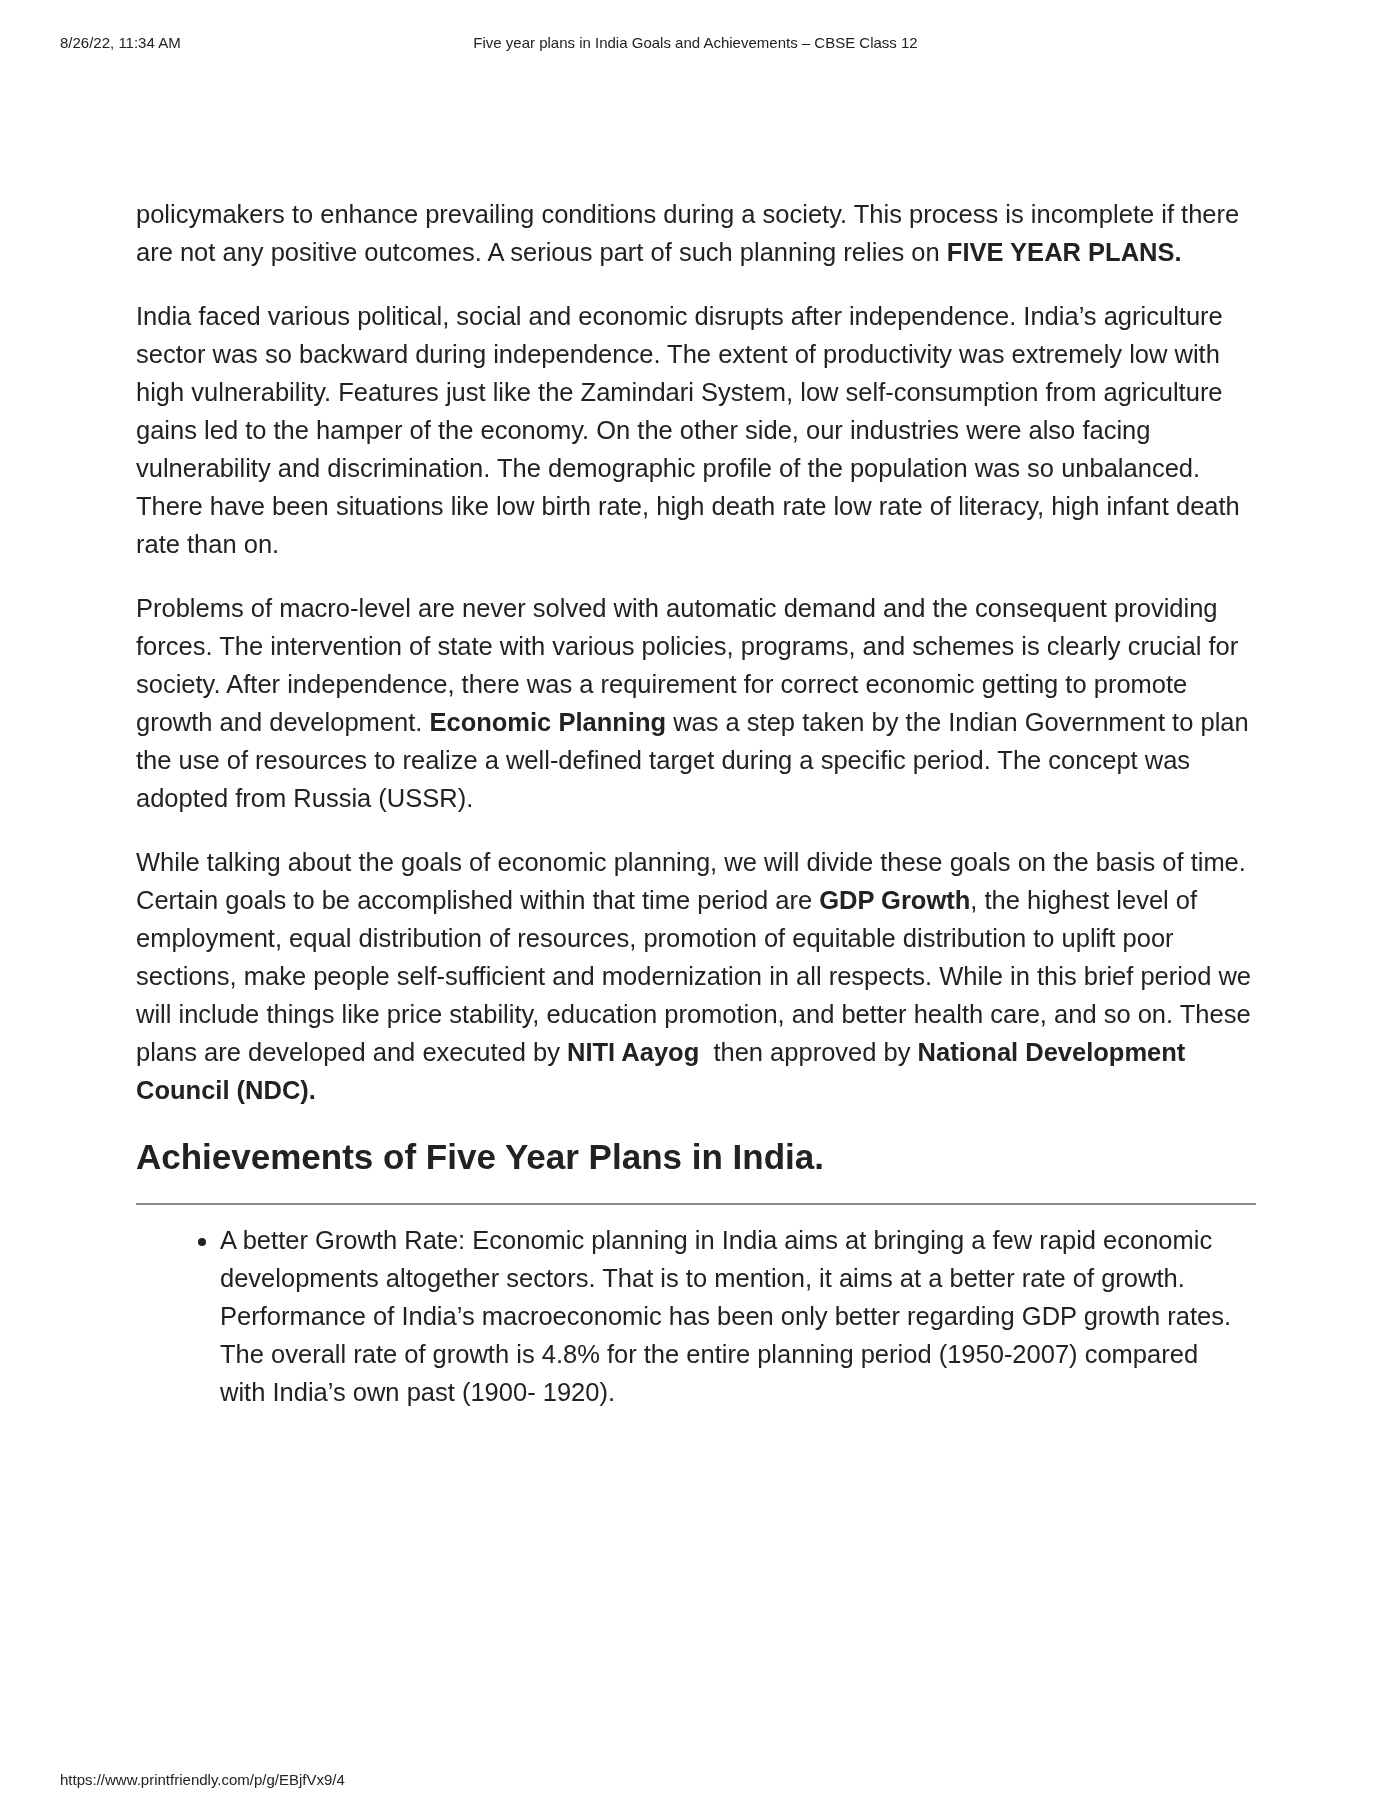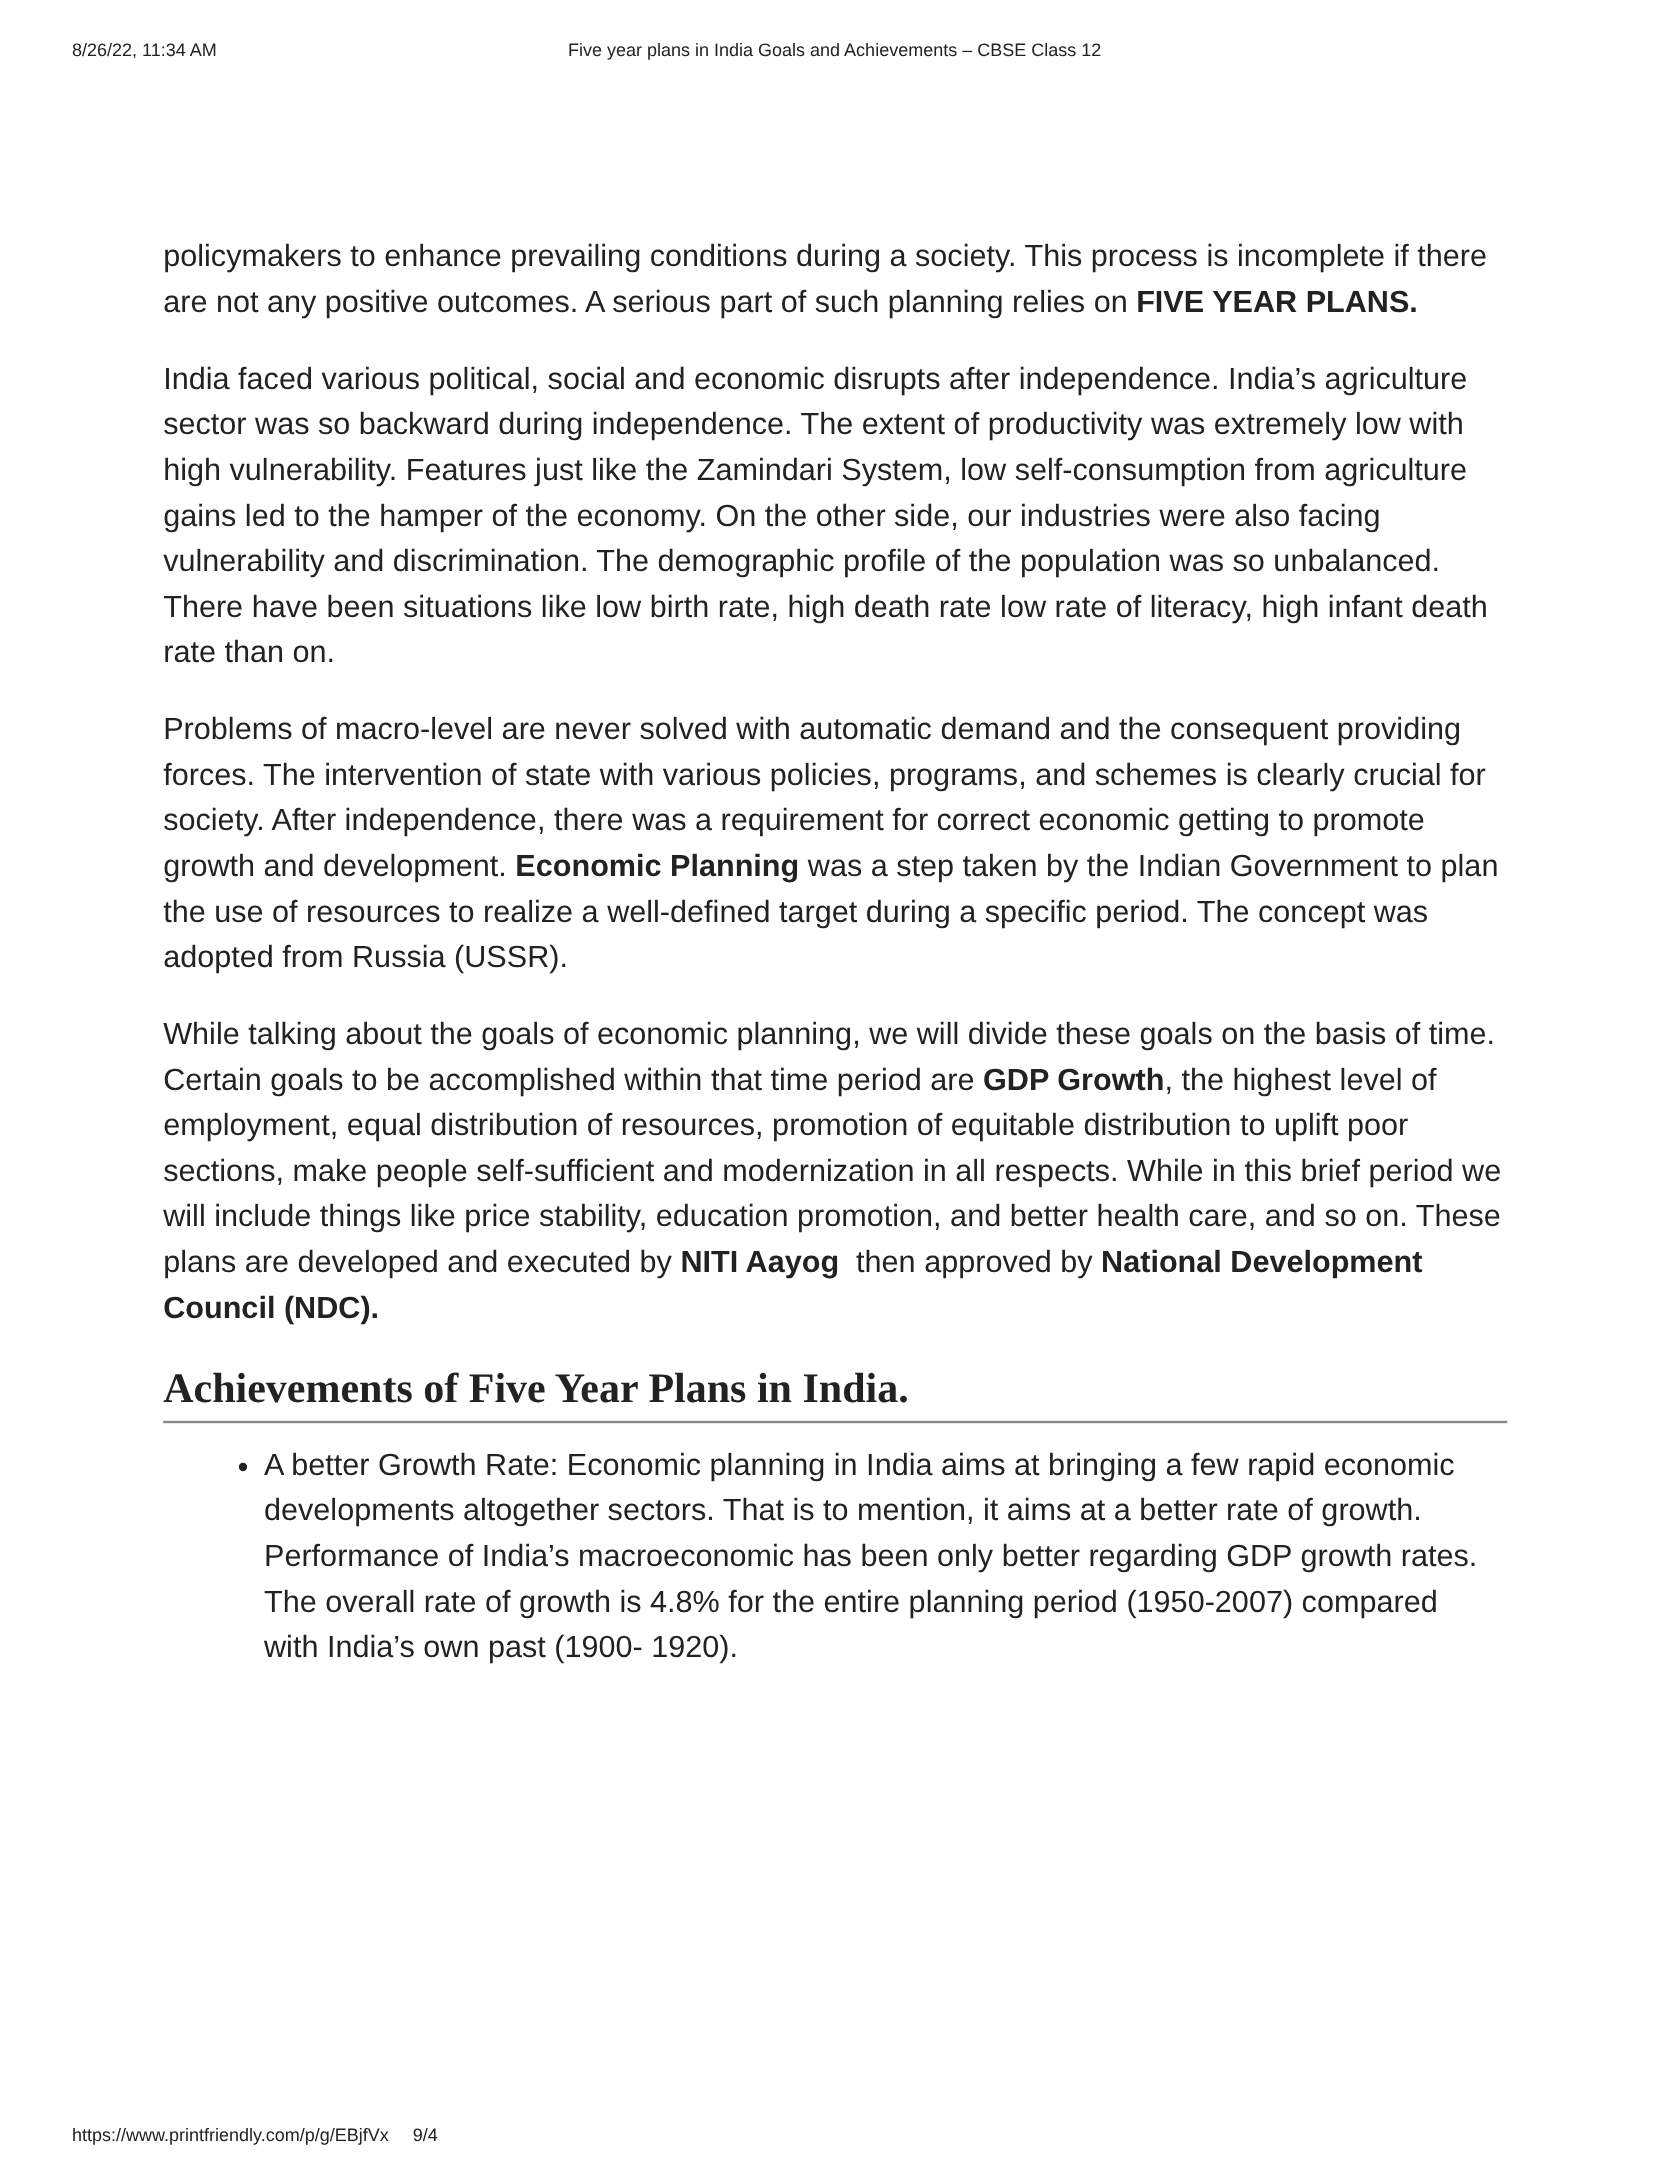--- a/index.html
+++ b/index.html
@@ -6,31 +6,31 @@
   body {
     width: 1391px; height: 1800px; position: relative; overflow: hidden;
     font-family: "Liberation Sans", sans-serif; color: #222;
   }
   .print-header, .print-footer {
     position: absolute; left: 60px; right: 60px;
     font-size: 15px; color: #222; display: flex; justify-content: flex-start;
   }
   .print-header { top: 34px; }
   .print-header .title { position: absolute; left: 0; right: 0; text-align: center; pointer-events: none; }
-  .print-footer { top: 1771px; gap: 20px; }
+  .print-footer { top: 1771px; }
   .content {
     position: absolute; left: 136px; width: 1120px; top: 195px;
     font-size: 25.5px; line-height: 38px;
   }
   .content p { margin: 0 0 26px 0; }
   .content b { font-weight: bold; }
   h2 {
-    font-size: 35px; font-weight: bold; margin: 18px 0 0 0; padding-bottom: 5px;
+    font-size: 35px; font-weight: bold; margin: 18px 0 0 0; padding-bottom: 24px;
     border-bottom: 2px solid #888; line-height: 44px; color: #222;
-    font-family: Liberation Serif, serif;
+    font-family: Liberation Sans, sans-serif;
   }
   ul { margin: 14px 0 0 0; padding-left: 68px; }
   li { margin: 16px; }
 </style>
 </head>
 <body>
 
 <div class="print-header">
   <span>8/26/22, 11:34 AM</span>
   <span class="title">Five year plans in India Goals and Achievements – CBSE Class 12</span>

